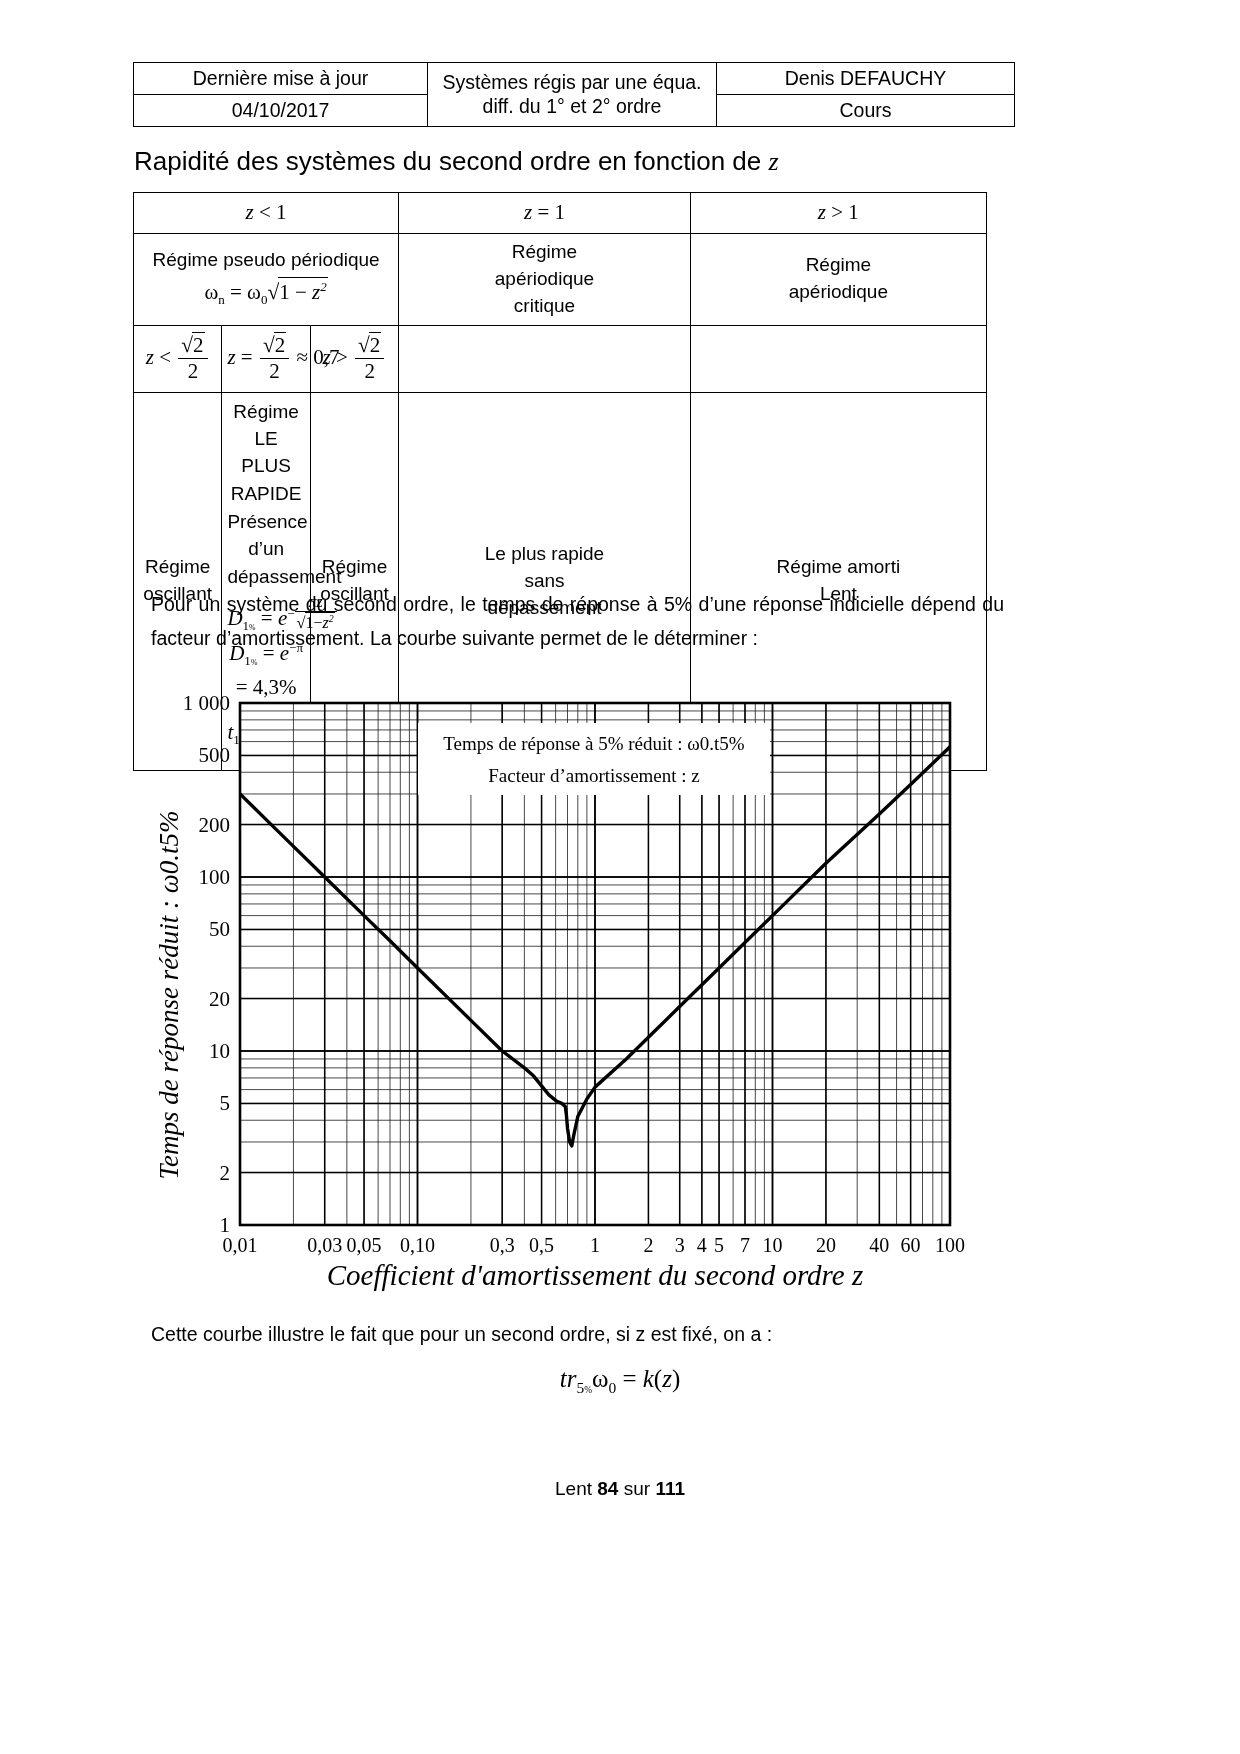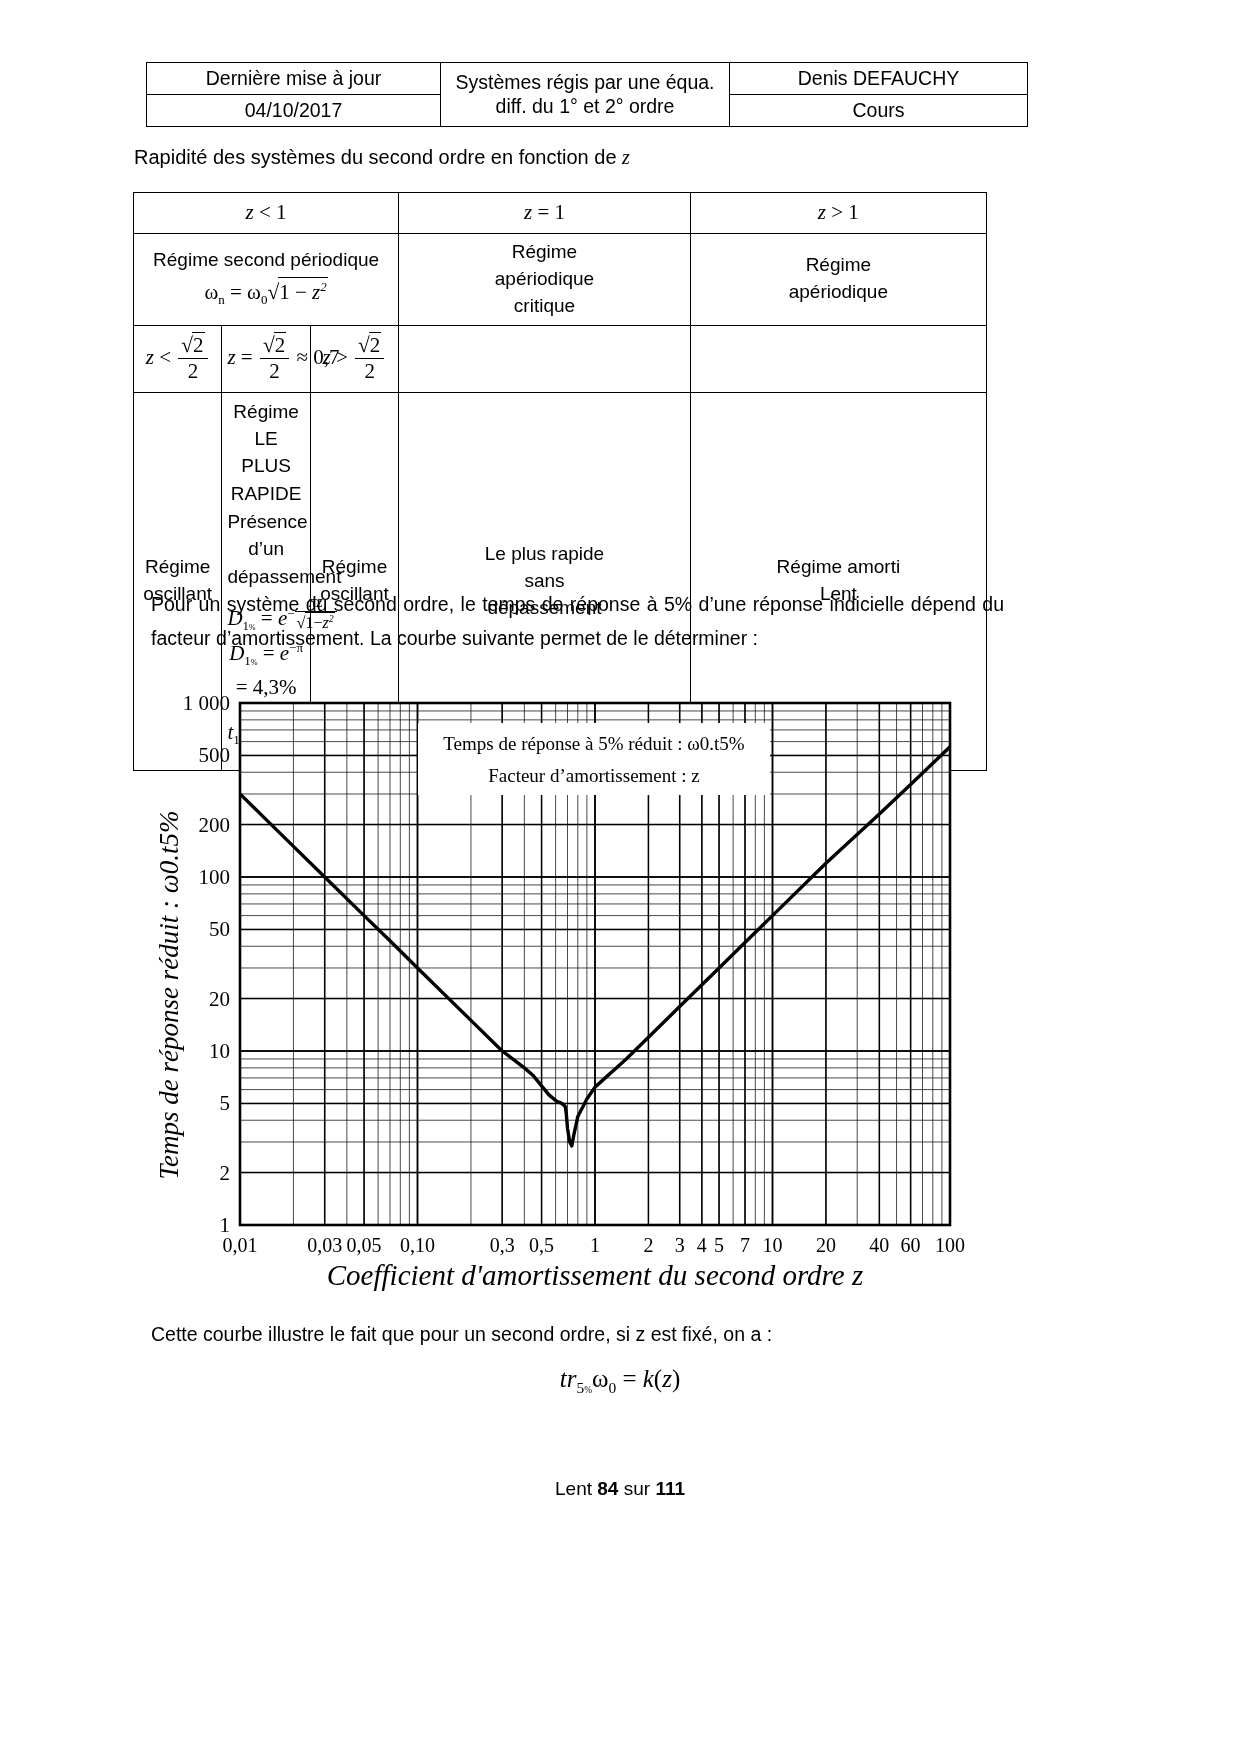--- a/index.html
+++ b/index.html
@@ -18,21 +18,21 @@
   .page {
     position: absolute;
     left: 0; top: 0;
     width: 1240px;
     height: 1754px;
   }
 
   
   .header-table {
     position: absolute;
-    left: 146px;
+    left: 133px;
     top: 62px;
     width: 854px;
     border-collapse: collapse;
     table-layout: fixed;
   }
   .header-table td {
     border: 1.6px solid #000;
     text-align: center;
     vertical-align: middle;
     font-size: 19.5px;
@@ -42,21 +42,21 @@
   }
   .hdr-c1 { width: 285px; }
   .hdr-c2 { width: 280px; }
   .hdr-c3 { width: 289px; }
 
   
   .intro-line {
     position: absolute;
     left: 134px;
     top: 143px;
-    font-size: 20px;
+    font-size: 26px;
     line-height: 1.4;
   }
   .intro-line .mvar {
     font-family: "Liberation Serif", serif;
     font-style: italic;
   }
 
   
   .main-table {
     position: absolute;
@@ -241,21 +241,21 @@
         <span class="math"><i>z</i> = 1</span>
       </td>
       <td class="col-e">
         <span class="math"><i>z</i> &gt; 1</span>
       </td>
     </tr>
 
     <tr class="r2">
       <td colspan="3">
         <div class="cell-lines">
-          <div>Régime second périodique</div>
+          <div>Régime pseudo périodique</div>
           <div class="cell-math-line">
             <span class="math">ω<sub class="up">n</sub> = ω<sub class="up">0</sub><span class="sqrt"><span class="rad">√</span><span class="body">1 − <i>z</i><sup>2</sup></span></span></span>
           </div>
         </div>
       </td>
       <td>
         <span>Régime</span><br>
         <span>apériodique</span><br>
         <span>critique</span>
       </td>

